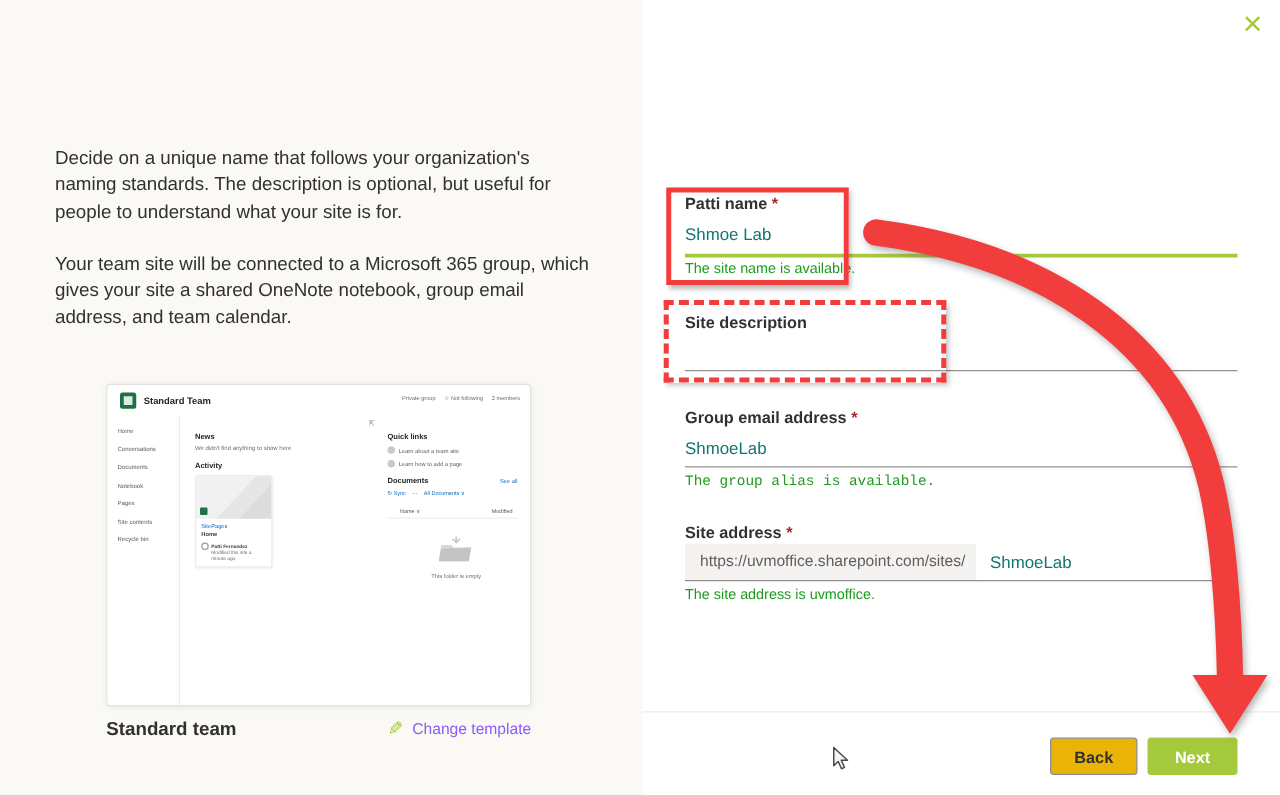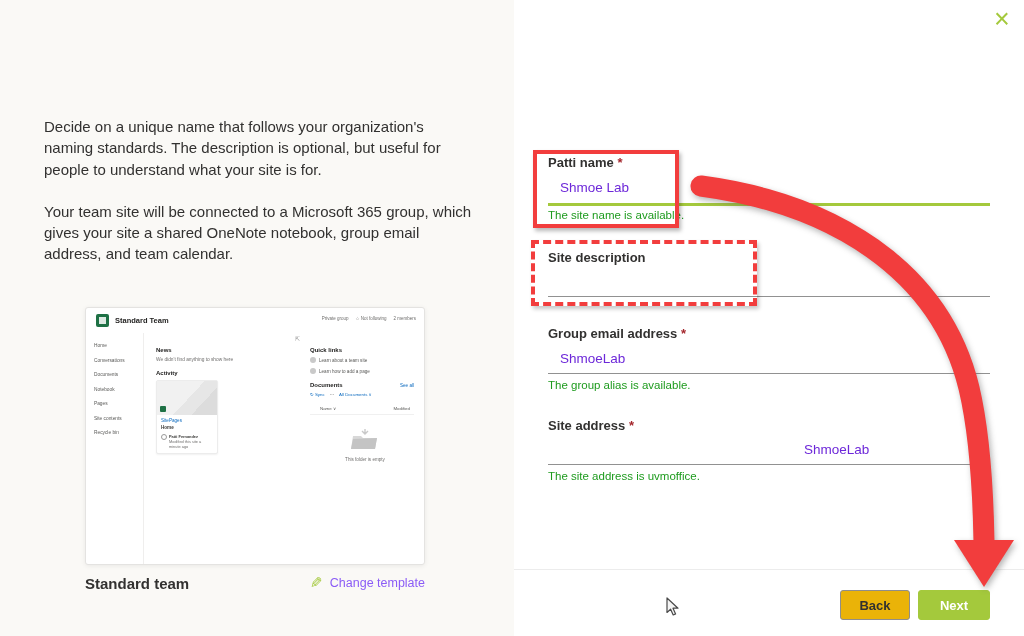--- a/index.html
+++ b/index.html
@@ -56,21 +56,21 @@
   .change-template-label { font-size:12.5px; color:#8b5cf6; }
 
   
   .right-panel { position:absolute; left:514px; top:0; width:510px; height:636px; background:#fff; }
   .close-btn { position:absolute; left:474px; top:6px; width:28px; height:28px; font-size:27px; line-height:26px;
     text-align:center; color:#a4c93c; font-weight:300; cursor:pointer; }
 
   .fld-label { position:absolute; font-size:13px; font-weight:bold; color:#323130; }
   .req { color:#a4262c; font-weight:bold; }
   .fld-input { position:absolute; border:none; outline:none; background:transparent; font-family:"Liberation Sans",sans-serif;
-    font-size:13.5px; color:#6d28d9; padding:0;margin-left:12px; }
+    font-size:13.5px; color:#0f766e; padding:0; }
   .fld-input::placeholder { color:#767676; }
   .underline { position:absolute; }
   .u-green { height:3px; background:#a4c93c; }
   .u-gray { height:1px; background:#919191; }
   .status-msg { position:absolute; font-size:11.5px; color:#1e9b1e; }
 
   .addr-prefix { position:absolute; left:34px; top:435px; width:233px; height:29px; background:#f4f3f2;
     font-size:12.5px; color:#605e5c; line-height:29px; padding-left:12px; }
   .addr-value { left:278px; top:442px; width:190px; }
 
@@ -201,26 +201,27 @@
       <span>Site description</span>
     </div>
     <div class="underline u-gray" style="left:34px; top:296px; width:442px;"></div>
 
     <div class="fld-label" style="left:34px; top:326px;">
       <span>Group email address</span>
       <span class="req">*</span>
     </div>
     <input class="fld-input" style="left: 34px; top: 351px; width: 420px;" value="ShmoeLab">
     <div class="underline u-gray" style="left:34px; top:373px; width:442px;"></div>
-    <div class="status-msg" style="left:34px; top:379px;">The group alias is available.</div>
+    <div class="status-msg" style="left:34px; top:379px;font-family:Liberation Mono, monospace;">The group alias is available.</div>
 
     <div class="fld-label" style="left:34px; top:418px;">
       <span>Site address</span>
       <span class="req">*</span>
     </div>
+    <div class="addr-prefix">https://uvmoffice.sharepoint.com/sites/</div>
     <input class="fld-input addr-value" value="ShmoeLab" style="">
     <div class="underline u-gray" style="left:34px; top:464px; width:442px;"></div>
     <div class="status-msg" style="left:34px; top:470px;">The site address is uvmoffice.</div>
 
     <div class="footer-divider"></div>
     <button class="btn btn-back">Back</button>
     <button class="btn btn-next">Next</button>
   </div>
 
   <div class="anno-box-solid"></div>

